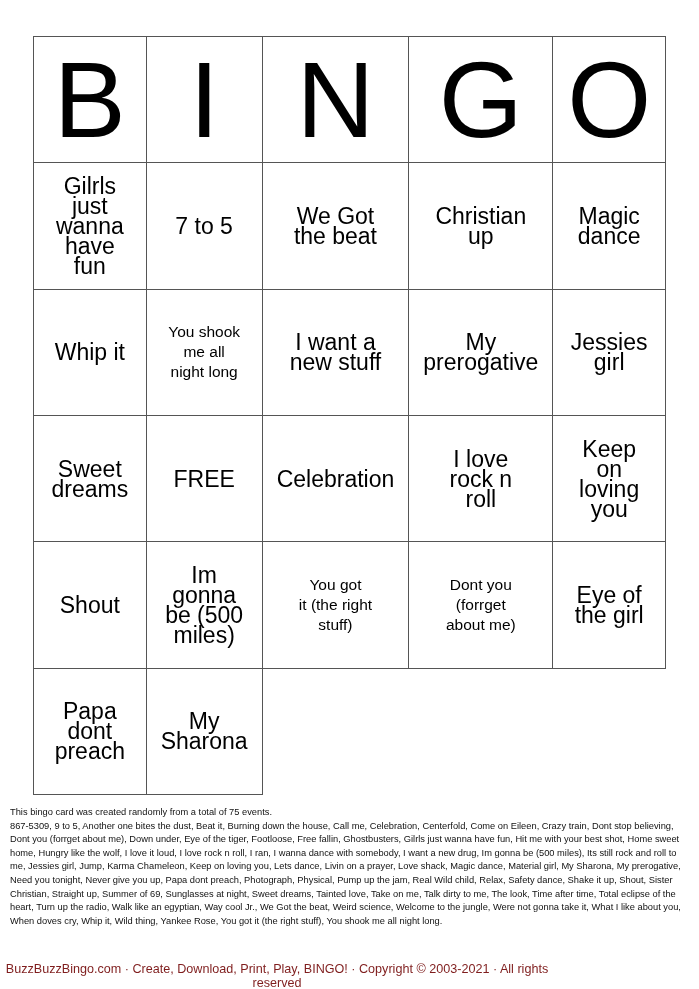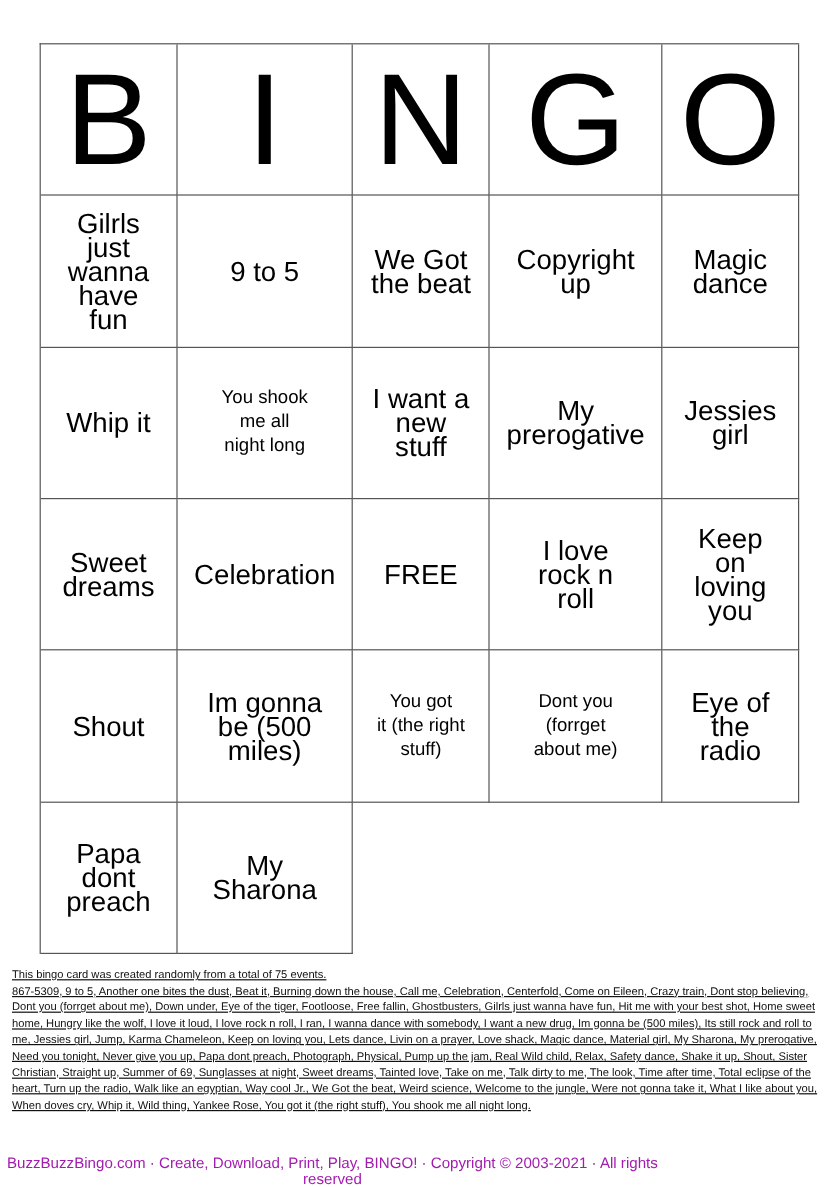--- a/index.html
+++ b/index.html
@@ -20,82 +20,82 @@
     text-align: center; box-sizing: border-box;
     font-size: 23px; line-height: 20px; padding: 0 14px;
     white-space: pre-line;
   }
   .cell.small { font-size: 15.5px; line-height: 20px; }
   .cell.header { font-size: 108px; line-height: 1; padding: 0; }
   .info {
     position: absolute; left: 10px; top: 806px; width: 682px;
     font-size: 9.3px; line-height: 13.6px; color: #111;
   }
-  .info p { margin: 0; text-decoration: underline; }
+  .info p { margin: 0; }
   .footer {
     position: absolute; left: 0; top: 962px; width: 554px;
-    text-align: center; font-size: 12.6px; color: #a21caf;
+    text-align: center; font-size: 12.6px; color: #7f1d1d;
   }
 </style>
 </head>
 <body>
 
 <div class="grid">
   <div class="cell header">B</div>
   <div class="cell header">I</div>
   <div class="cell header">N</div>
   <div class="cell header">G</div>
   <div class="cell header">O</div>
 
   <div class="cell">Gilrls
 just wanna
 have fun</div>
-  <div class="cell">9 to 5</div>
+  <div class="cell">7 to 5</div>
   <div class="cell">We Got
 the beat</div>
-  <div class="cell">Copyright
+  <div class="cell">Christian
 up</div>
 
   <div class="cell">Magic
 dance</div>
   <div class="cell">Whip it</div>
   <div class="cell small">You shook
 me all
 night long</div>
   <div class="cell">I want a
 new stuff</div>
   <div class="cell">My
 prerogative</div>
 
   <div class="cell">Jessies
 girl</div>
   <div class="cell">Sweet
 dreams</div>
+  <div class="cell">FREE</div>
   <div class="cell">Celebration</div>
-  <div class="cell">FREE</div>
   <div class="cell">I love
 rock n
 roll</div>
 
   <div class="cell">Keep on
 loving
 you</div>
   <div class="cell">Shout</div>
   <div class="cell">Im gonna
 be (500
 miles)</div>
   <div class="cell small">You got
 it (the right
 stuff)</div>
 
   <div class="cell small">Dont you
 (forrget
 about me)</div>
   <div class="cell">Eye of
-the radio</div>
+the girl</div>
   <div class="cell">Papa
 dont
 preach</div>
   <div class="cell">My
 Sharona</div>
 </div>
 
 <div class="info">
   <p>This bingo card was created randomly from a total of 75 events.</p>
   <p>867-5309, 9 to 5, Another one bites the dust, Beat it, Burning down the house, Call me, Celebration, Centerfold, Come on Eileen, Crazy train, Dont stop believing, Dont you (forrget about me), Down under, Eye of the tiger, Footloose, Free fallin, Ghostbusters, Gilrls just wanna have fun, Hit me with your best shot, Home sweet home, Hungry like the wolf, I love it loud, I love rock n roll, I ran, I wanna dance with somebody, I want a new drug, Im gonna be (500 miles), Its still rock and roll to me, Jessies girl, Jump, Karma Chameleon, Keep on loving you, Lets dance, Livin on a prayer, Love shack, Magic dance, Material girl, My Sharona, My prerogative, Need you tonight, Never give  you up, Papa dont preach, Photograph, Physical, Pump up the jam, Real Wild child, Relax, Safety dance, Shake it up, Shout, Sister Christian, Straight up, Summer of 69, Sunglasses at night, Sweet dreams, Tainted love, Take on me, Talk dirty to me, The look, Time after time, Total eclipse of the heart, Turn up the radio, Walk like an egyptian, Way cool Jr., We Got the beat, Weird science, Welcome to the jungle, Were not gonna take it, What I like about you, When doves cry, Whip it, Wild thing, Yankee Rose, You got it (the right stuff), You shook me all night long.</p>

